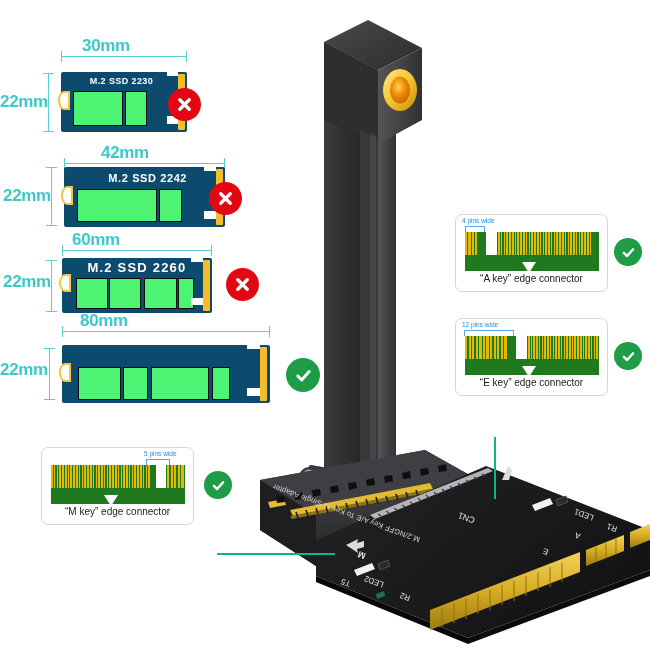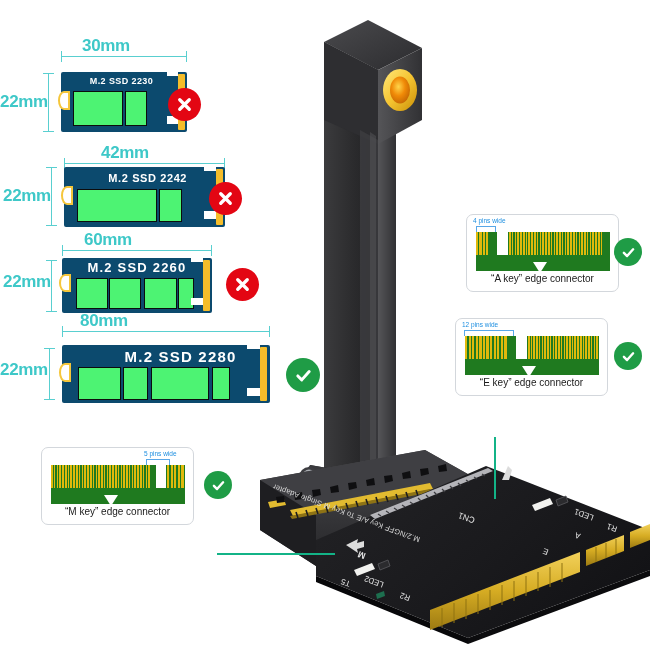--- a/index.html
+++ b/index.html
@@ -149,21 +149,21 @@
 
     <div class="badge x" style="left:209px;top:182px;width:33px;height:33px;">
       <svg width="19" height="19" viewBox="0 0 24 24" aria-hidden="true">
         <path d="M6 6 L18 18 M18 6 L6 18" stroke="#ffffff" stroke-width="4.2" stroke-linecap="round"></path>
       </svg>
     </div>
   </div>
 
   <div class="abs">
     <div class="hline" style="left:62px;top:250px;width:150px;"></div>
-    <div class="dim-label dim-w abs" style="left:84px;top:230px;">60mm</div>
+    <div class="dim-label dim-w abs" style="left:72px;top:230px;">60mm</div>
     <div class="vline" style="left:51px;top:260px;height:52px;"></div>
     <div class="dim-label dim-h abs" style="left:3px;top:272px;">22mm</div>
 
     <div class="ssd" style="left:62px;top:258px;width:150px;height:55px;">
       <div class="pcbname" style="top:2px;font-size:13px;letter-spacing:1.2px;left:50%;">M.2 SSD 2260</div>
       <div class="chip" style="left:14px;top:20px;width:32px;height:31px;"></div>
       <div class="chip" style="left:47px;top:20px;width:32px;height:31px;"></div>
       <div class="chip" style="left:82px;top:20px;width:33px;height:31px;"></div>
       <div class="chip" style="left:116px;top:20px;width:16px;height:31px;"></div>
       <div class="screwnotch" style="left:-1px;top:18px;width:8px;height:14px;box-shadow:0 0 0 2px #f5c63b;"></div>
@@ -179,21 +179,20 @@
     </div>
   </div>
 
   <div class="abs">
     <div class="hline" style="left:62px;top:331px;width:208px;"></div>
     <div class="dim-label dim-w abs" style="left:80px;top:311px;">80mm</div>
     <div class="vline" style="left:49px;top:348px;height:52px;"></div>
     <div class="dim-label dim-h abs" style="left:0px;top:360px;">22mm</div>
 
     <div class="ssd" style="left:62px;top:345px;width:208px;height:58px;">
-      <div class="pcbname" style="top:3px;font-size:15px;letter-spacing:1.2px;left:57%;">M.2 SSD 2280</div>
       <div class="chip" style="left:16px;top:22px;width:43px;height:33px;"></div>
       <div class="chip" style="left:61px;top:22px;width:25px;height:33px;"></div>
       <div class="chip" style="left:89px;top:22px;width:58px;height:33px;"></div>
       <div class="chip" style="left:150px;top:22px;width:18px;height:33px;"></div>
       <div class="screwnotch" style="left:-1px;top:20px;width:8px;height:15px;box-shadow:0 0 0 2px #f5c63b;"></div>
       <div class="goldpad" style="right:3px;top:2px;width:7px;height:54px;"></div>
       <div class="notch" style="right:10px;top:43px;width:13px;height:8px;"></div>
       <div class="notch" style="right:10px;top:-1px;width:13px;height:5px;"></div>
     </div>
 
@@ -375,21 +374,21 @@
   <div class="abs" style="left:574px;top:510px;transform:rotate(200deg);color:#e4e4e4;font-size:8px;">LED1</div>
   <div class="abs" style="left:364px;top:577px;transform:rotate(200deg);color:#e4e4e4;font-size:8px;">LED2</div>
   <div class="abs" style="left:607px;top:523px;transform:rotate(200deg);color:#e4e4e4;font-size:8px;">R1</div>
   <div class="abs" style="left:400px;top:592px;transform:rotate(200deg);color:#e4e4e4;font-size:8px;">R2</div>
   <div class="abs" style="left:458px;top:513px;transform:rotate(200deg);color:#e4e4e4;font-size:8.5px;">CN1</div>
   <div class="abs" style="left:358px;top:550px;transform:rotate(200deg);color:#e4e4e4;font-size:9px;font-weight:bold;">M</div>
   <div class="abs" style="left:575px;top:531px;transform:rotate(200deg);color:#e4e4e4;font-size:8px;">A</div>
   <div class="abs" style="left:543px;top:547px;transform:rotate(200deg);color:#e4e4e4;font-size:8px;">E</div>
   <div class="abs" style="left:341px;top:578px;transform:rotate(200deg);color:#e4e4e4;font-size:8px;">T5</div>
 
-  <div class="card" style="left:455px;top:214px;width:153px;height:78px;margin-left:11px;">
+  <div class="card" style="left:455px;top:214px;width:153px;height:78px;">
     <div class="pinwide" style="left:6px;top:2px;font-size:6.5px;">4 pins wide</div>
     <div class="brace" style="left:9px;top:11px;width:18px;"></div>
     <div class="conn" style="left:9px;top:17px;width:134px;height:39px;">
       <div class="pinrow" style="left:0px;width:21px;">
         <div class="pin" style="width:2.2px;margin-right:1.2px;"></div>
         <div class="pin" style="width:2.2px;margin-right:1.2px;"></div>
         <div class="pin" style="width:2.2px;margin-right:1.2px;"></div>
         <div class="pin" style="width:2.2px;margin-right:1.2px;"></div>
       </div>
       <div class="slot" style="left:21px;width:11px;height:58%;"></div>

